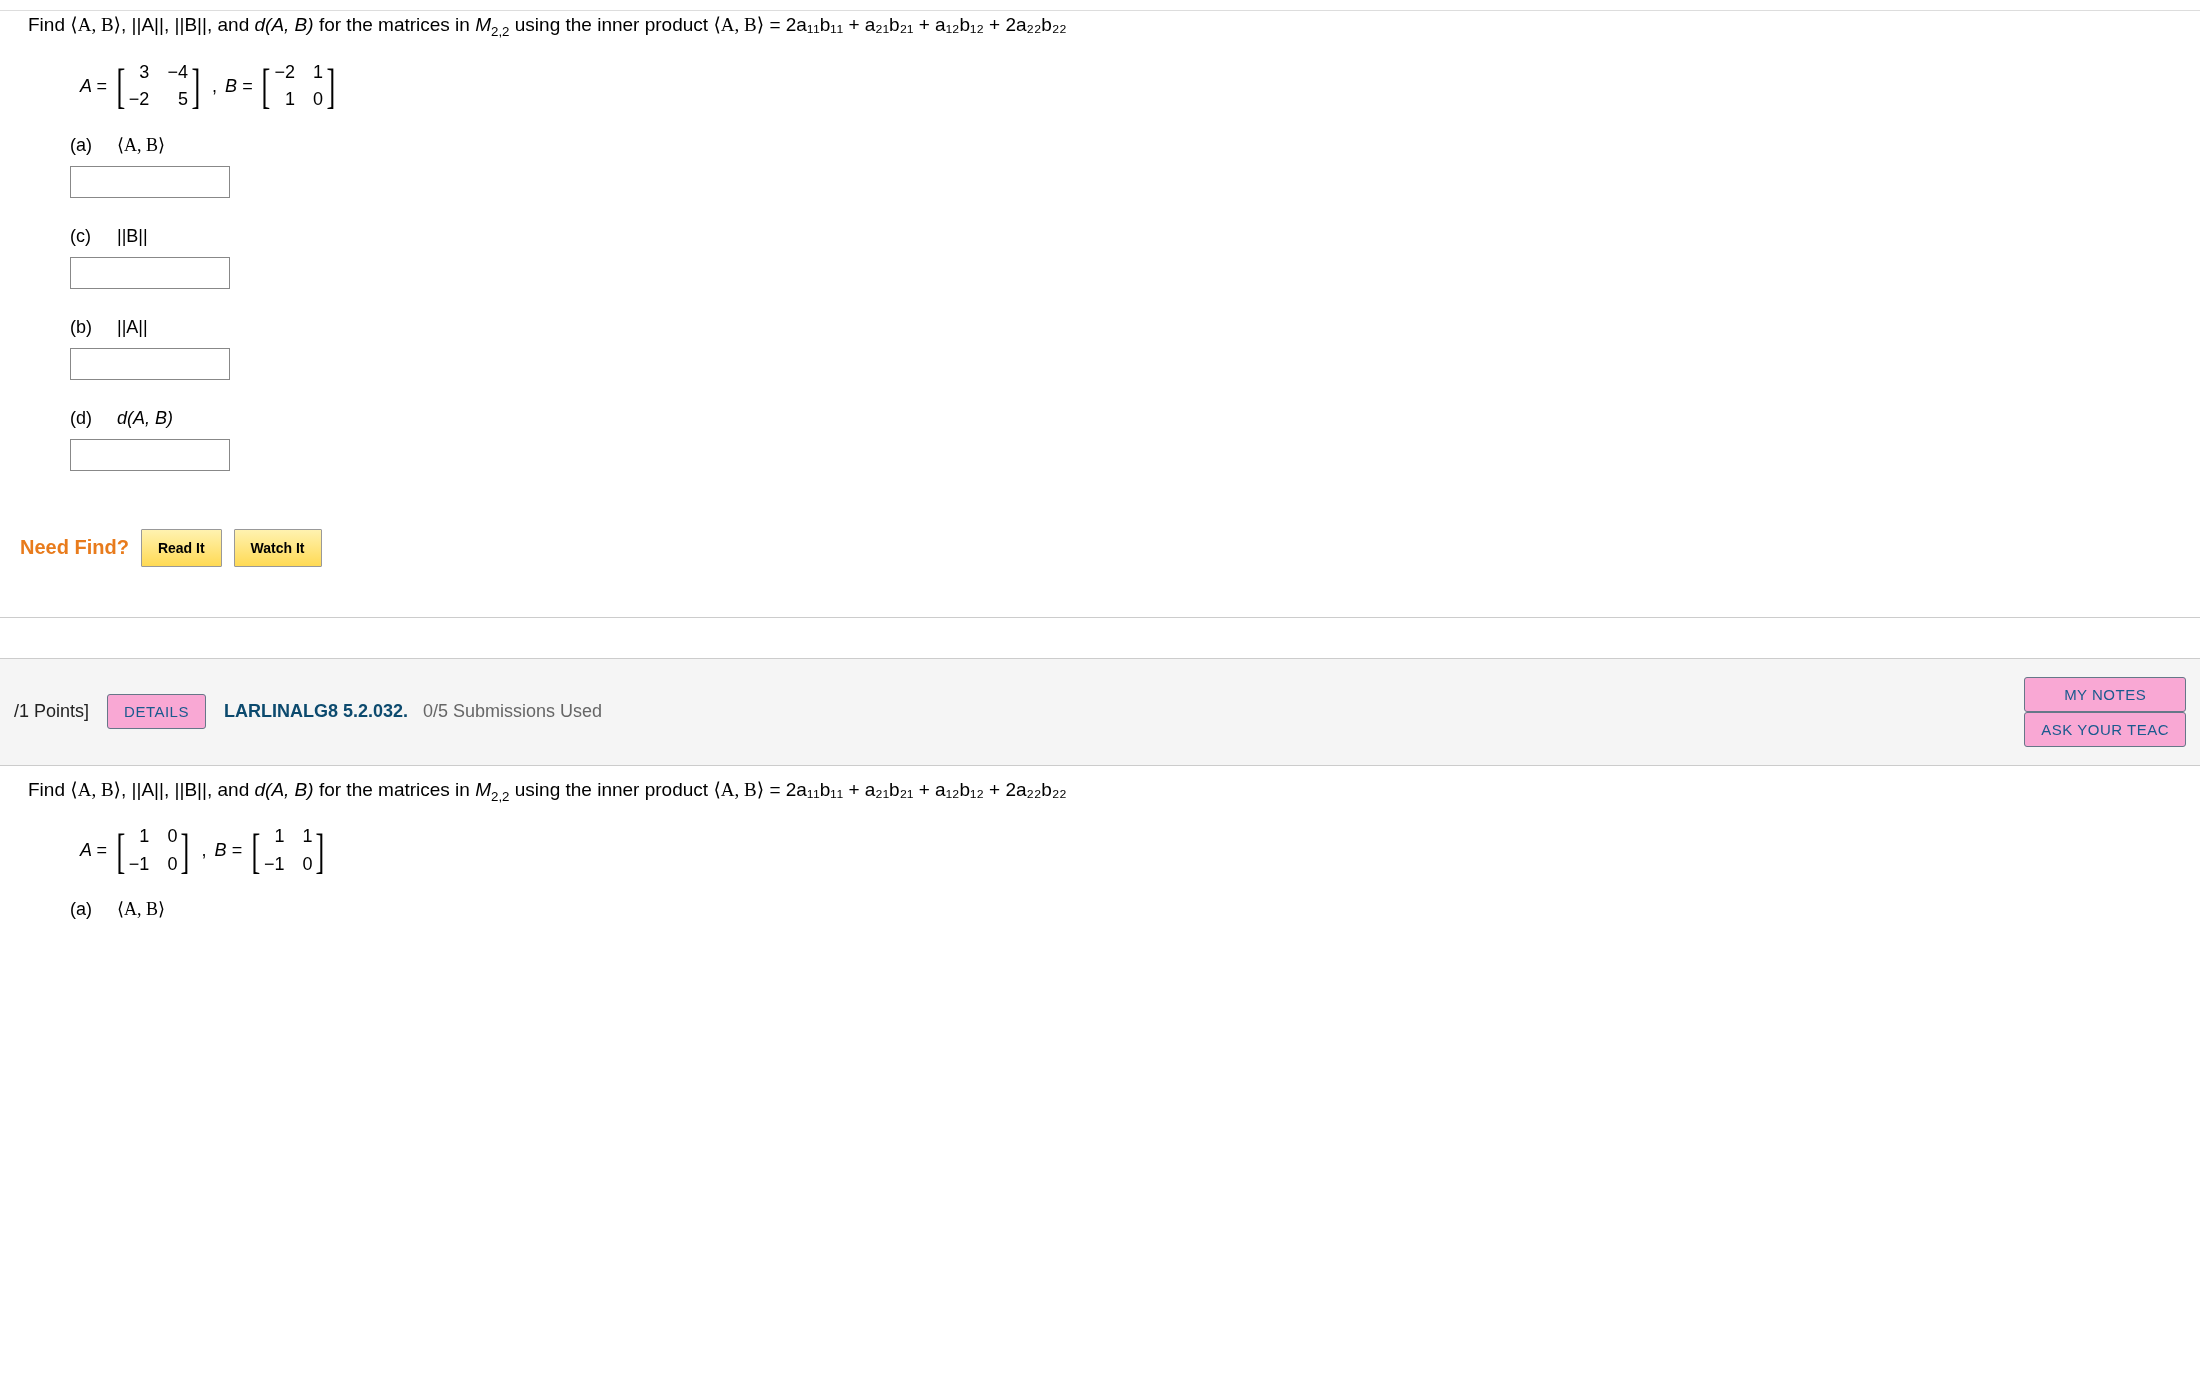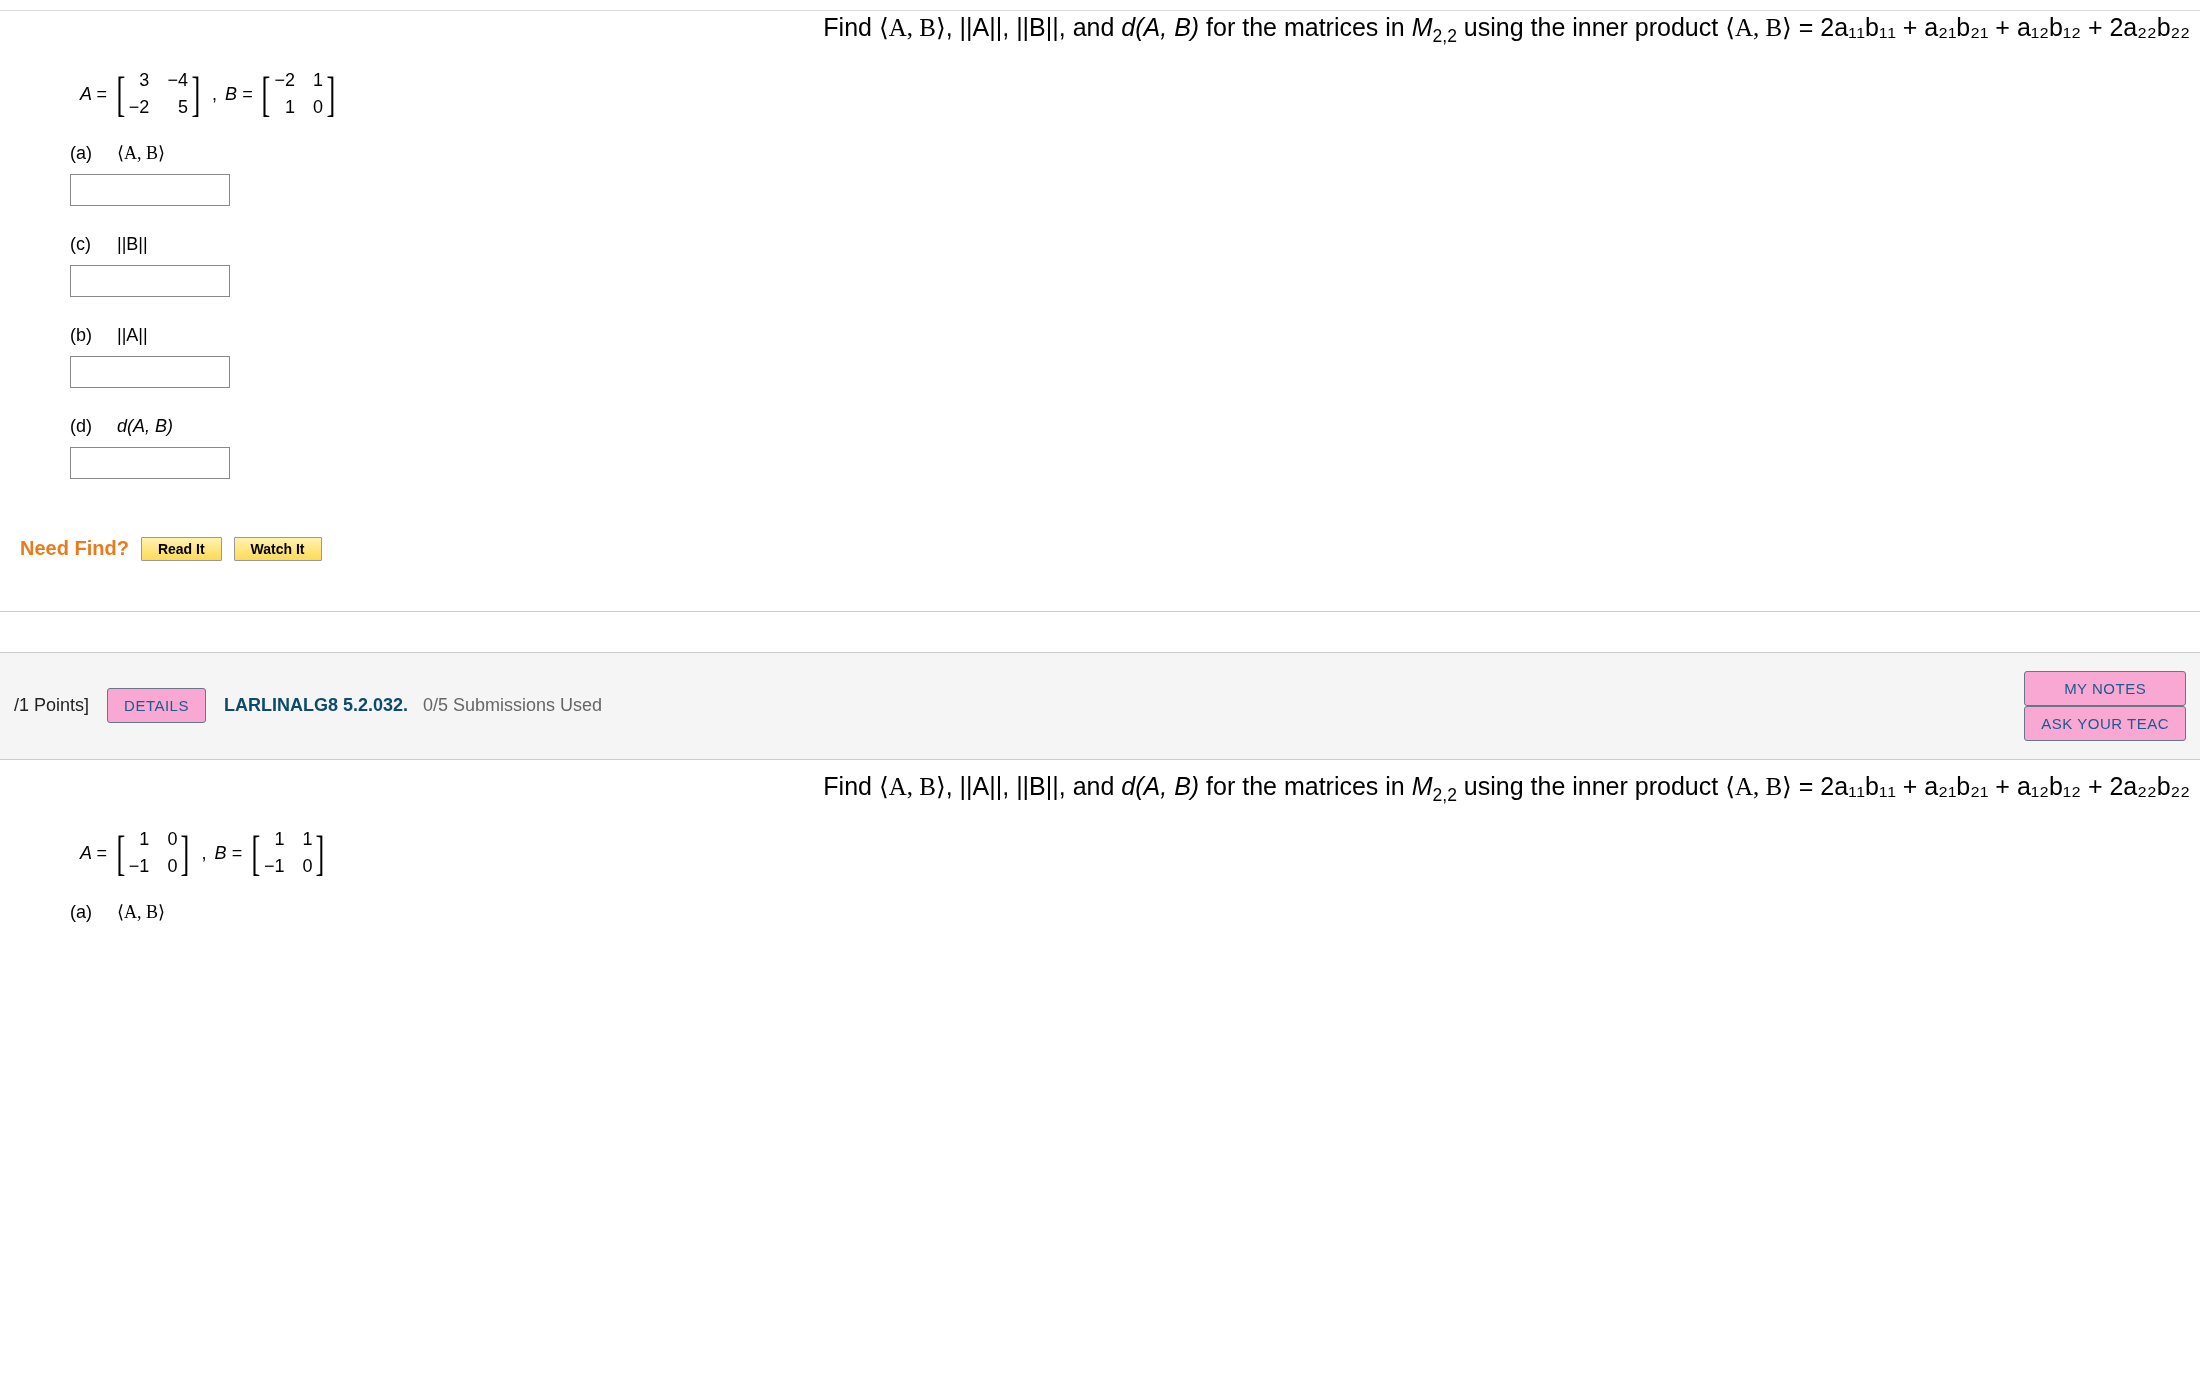--- a/index.html
+++ b/index.html
@@ -7,24 +7,23 @@
       font-family: Arial, Helvetica, sans-serif;
       font-size: 18px;
       color: #000;
       background: #fff;
       padding: 0;
     }
     .question-block {
       padding: 10px 0 20px 0;
     }
     .prompt {
-      padding: 2px 10px 10px 20px;
-      font-size: 25px;
+      padding: 2px 10px 10px 28px;
+      font-size: 19px;
       border-top: 1px solid #ddd;
-      text-align: right;
     }
     .italic { font-style: italic; }
     .sub { font-size: 0.7em; vertical-align: sub; }
     .matrices {
       padding: 8px 10px 10px 80px;
       display: flex;
       align-items: center;
       gap: 8px;
     }
     .matrix-wrap {
@@ -82,21 +81,21 @@
       gap: 12px;
     }
     .need-help-label {
       color: #e87b1c;
       font-weight: bold;
       font-size: 20px;
     }
     .help-btn {
       background: linear-gradient(#fff2b0, #ffda55);
       border: 1px solid #999;
-      padding: 3px 16px;
+      padding: 10px 16px;
       font-size: 14px;
       font-weight: bold;
       cursor: pointer;
       border-radius: 1px;
     }
     .divider {
       height: 1px;
       background: #ccc;
       margin: 0;
     }

